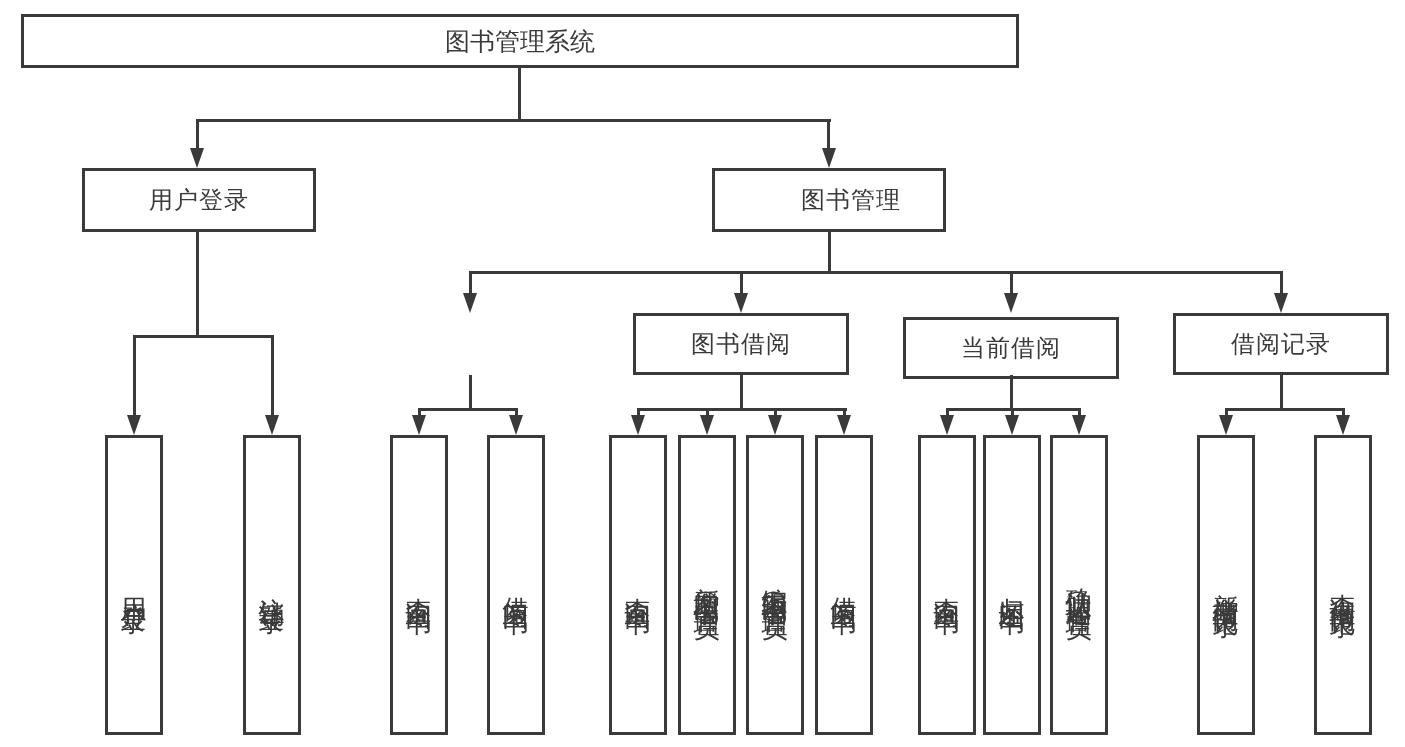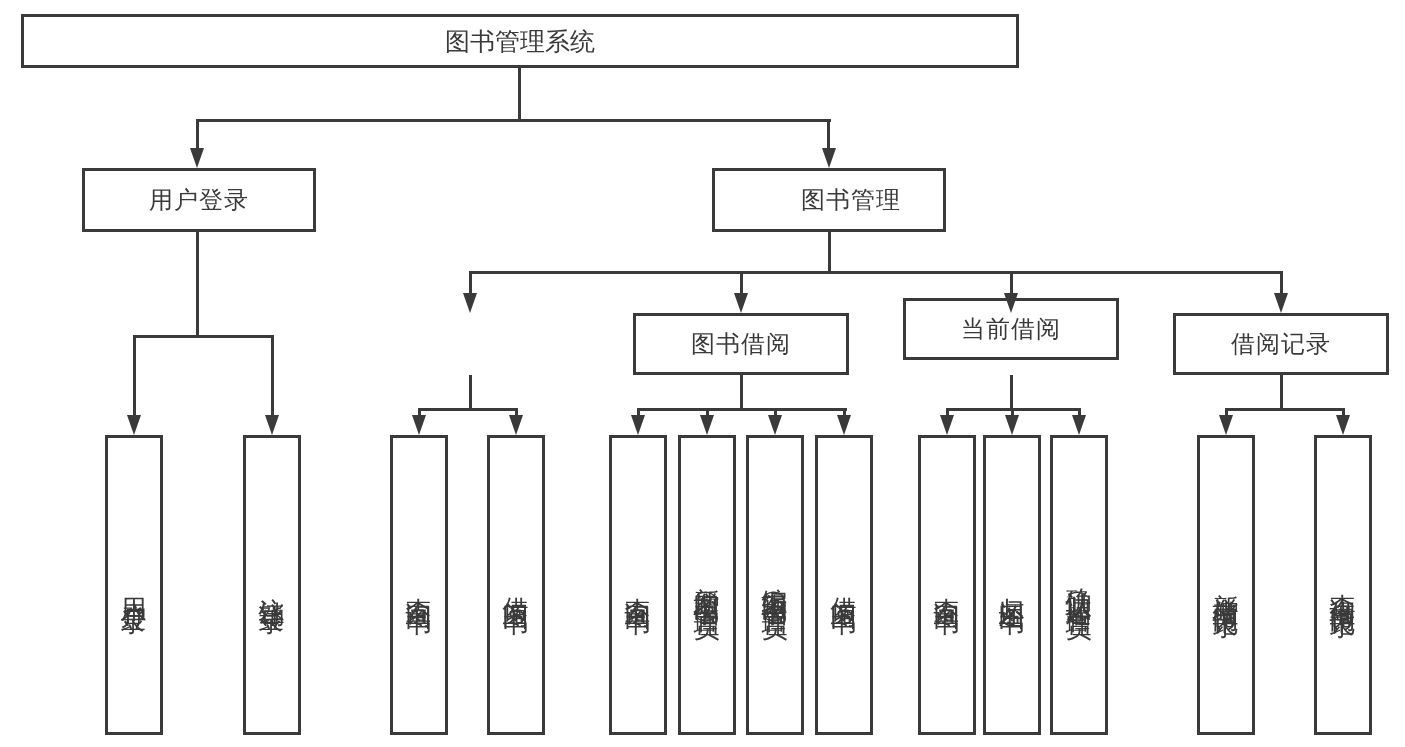--- a/index.html
+++ b/index.html
@@ -58,21 +58,21 @@
   <div class="box" style="left:82px;top:168px;width:234px;height:64px;">
     <span class="hlabel">用户登录</span>
   </div>
   <div class="box" style="left:712px;top:168px;width:234px;height:64px;padding-left:44px;">
     <span class="hlabel">图书管理</span>
   </div>
 
   <div class="box" style="left:633px;top:313px;width:216px;height:62px;">
     <span class="hlabel">图书借阅</span>
   </div>
-  <div class="box" style="left:903px;top:298px;width:216px;height:62px;">
+  <div class="box" style="left:903px;top:317px;width:216px;height:62px;">
     <span class="hlabel">当前借阅</span>
   </div>
   <div class="box" style="left:1173px;top:313px;width:216px;height:62px;">
     <span class="hlabel">借阅记录</span>
   </div>
 
   <div class="box leaf" style="left:105px;top:435px;width:58px;height:300px;">
     <span>用户登录</span>
   </div>
   <div class="box leaf" style="left:243px;top:435px;width:58px;height:300px;">

